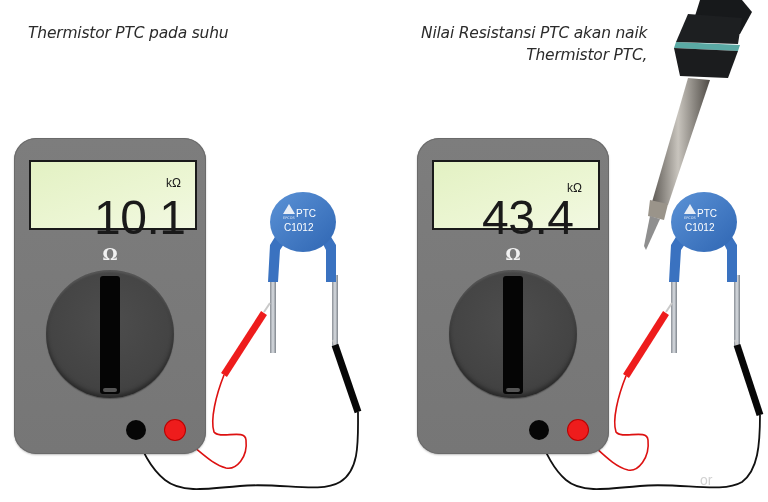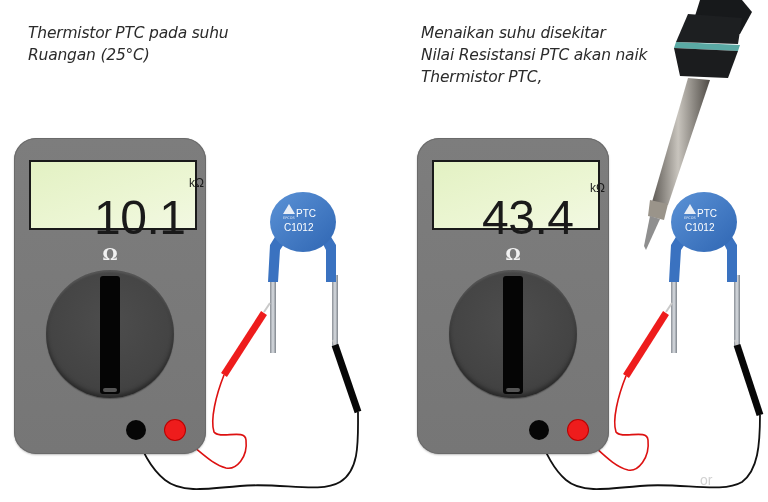--- a/index.html
+++ b/index.html
@@ -1,42 +1,40 @@
 <!DOCTYPE html>
 <html><head>
 <meta charset="utf-8">
 <style>
   html, body { margin:0; padding:0; background:#ffffff; }
   body { width:768px; height:502px; position:relative; overflow:hidden; font-family:"DejaVu Sans", sans-serif; }
   .caption { position:absolute; font-style:italic; color:#2b2b2b; font-size:15.5px; line-height:22px; font-family:"DejaVu Sans", sans-serif; letter-spacing:-0.2px; }
-  .caption div { white-space:nowrap; }
+  .caption div { white-space:nowrap;text-align:right; }
   .meter { position:absolute; width:192px; height:316px; background:linear-gradient(180deg,#7d7d7d 0%,#767676 100%); border-radius:22px; box-shadow: inset 0 0 0 1px #6a6a6a, 0 1px 2px rgba(0,0,0,0.25); }
   .display { position:absolute; left:15px; top:22px; width:168px; height:70px; border:2px solid #1a1a1a; background:linear-gradient(160deg,#e3f1c3 0%,#ecf6d4 60%,#f2f8e2 100%); box-sizing:border-box; }
   .reading { position:absolute; font-family:"Liberation Sans", sans-serif; color:#1a1a1a; font-size:48px; top:28px; letter-spacing:-0.5px; }
-  .unit { position:absolute; font-family:"Liberation Sans", sans-serif; color:#1a1a1a; font-size:12px; top:19px;margin-left:23px; }
+  .unit { position:absolute; font-family:"Liberation Sans", sans-serif; color:#1a1a1a; font-size:12px; top:19px; }
   .omega { position:absolute; top:106px; width:100%; text-align:center; color:#f2f2f2; font-size:17px; font-weight:bold; font-family:"DejaVu Serif", serif; }
   .knob { position:absolute; left:32px; top:132px; width:128px; height:128px; border-radius:50%; background:radial-gradient(circle at 50% 40%,#4d4d4d 0%,#444 60%,#3a3a3a 100%); box-shadow: inset 0 -3px 4px rgba(0,0,0,0.4), inset 0 2px 2px rgba(255,255,255,0.1), 0 1px 1px rgba(0,0,0,0.3); }
   .knob-bar { position:absolute; left:54px; top:6px; width:20px; height:118px; background:#050505; border-radius:3px; }
   .knob-bar::after { content:""; position:absolute; left:3px; bottom:2px; width:14px; height:4px; background:#555; border-radius:2px; }
   .jack { position:absolute; width:20px; height:20px; border-radius:50%; top:282px; }
   .jack.black { background:#060606; left:112px; }
   .jack.red { background:#ee1c1c; left:151px; box-shadow:0 0 0 1px #b00; }
   svg.wires { position:absolute; left:0; top:0; }
   .watermark { position:absolute; left:700px; top:472px; color:#d2d2d2; font-size:14px; font-family:"Liberation Sans", sans-serif; }
 </style>
 </head>
 <body>
 
 <div class="caption" style="left:28px; top:22px;">
   <div>Thermistor PTC pada suhu</div>
-  <div>Ruangan (25°C)</div>
 </div>
 
 <div class="caption" style="left:421px; top:22px;">
-  <div>Menaikan suhu disekitar</div>
   <div>Nilai Resistansi PTC akan naik</div>
   <div>Thermistor PTC,</div>
 </div>
 
 <svg class="wires" width="768" height="502" viewBox="0 0 768 502">
   <defs>
     <linearGradient id="blueBody" x1="0" y1="0" x2="1" y2="1">
       <stop offset="0" stop-color="#5b92d6"></stop>
       <stop offset="1" stop-color="#2f66b3"></stop>
     </linearGradient>

